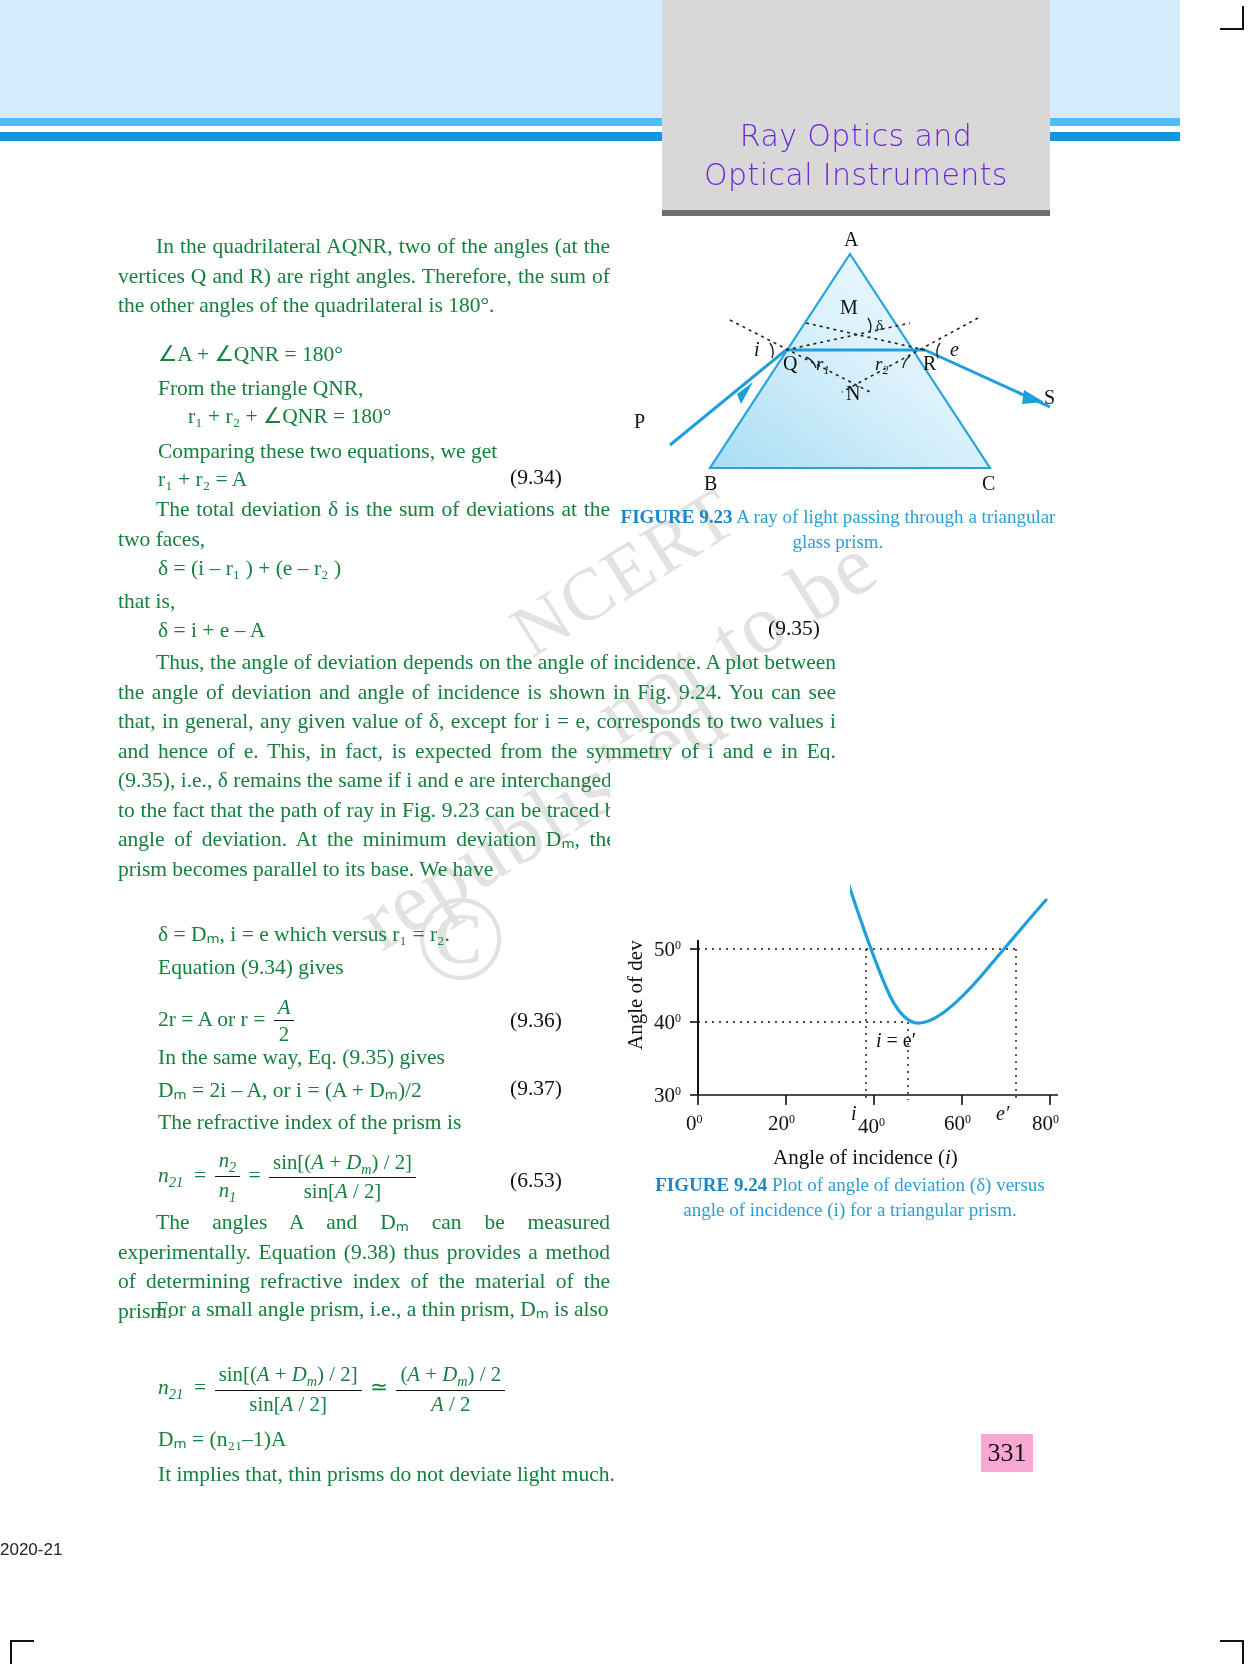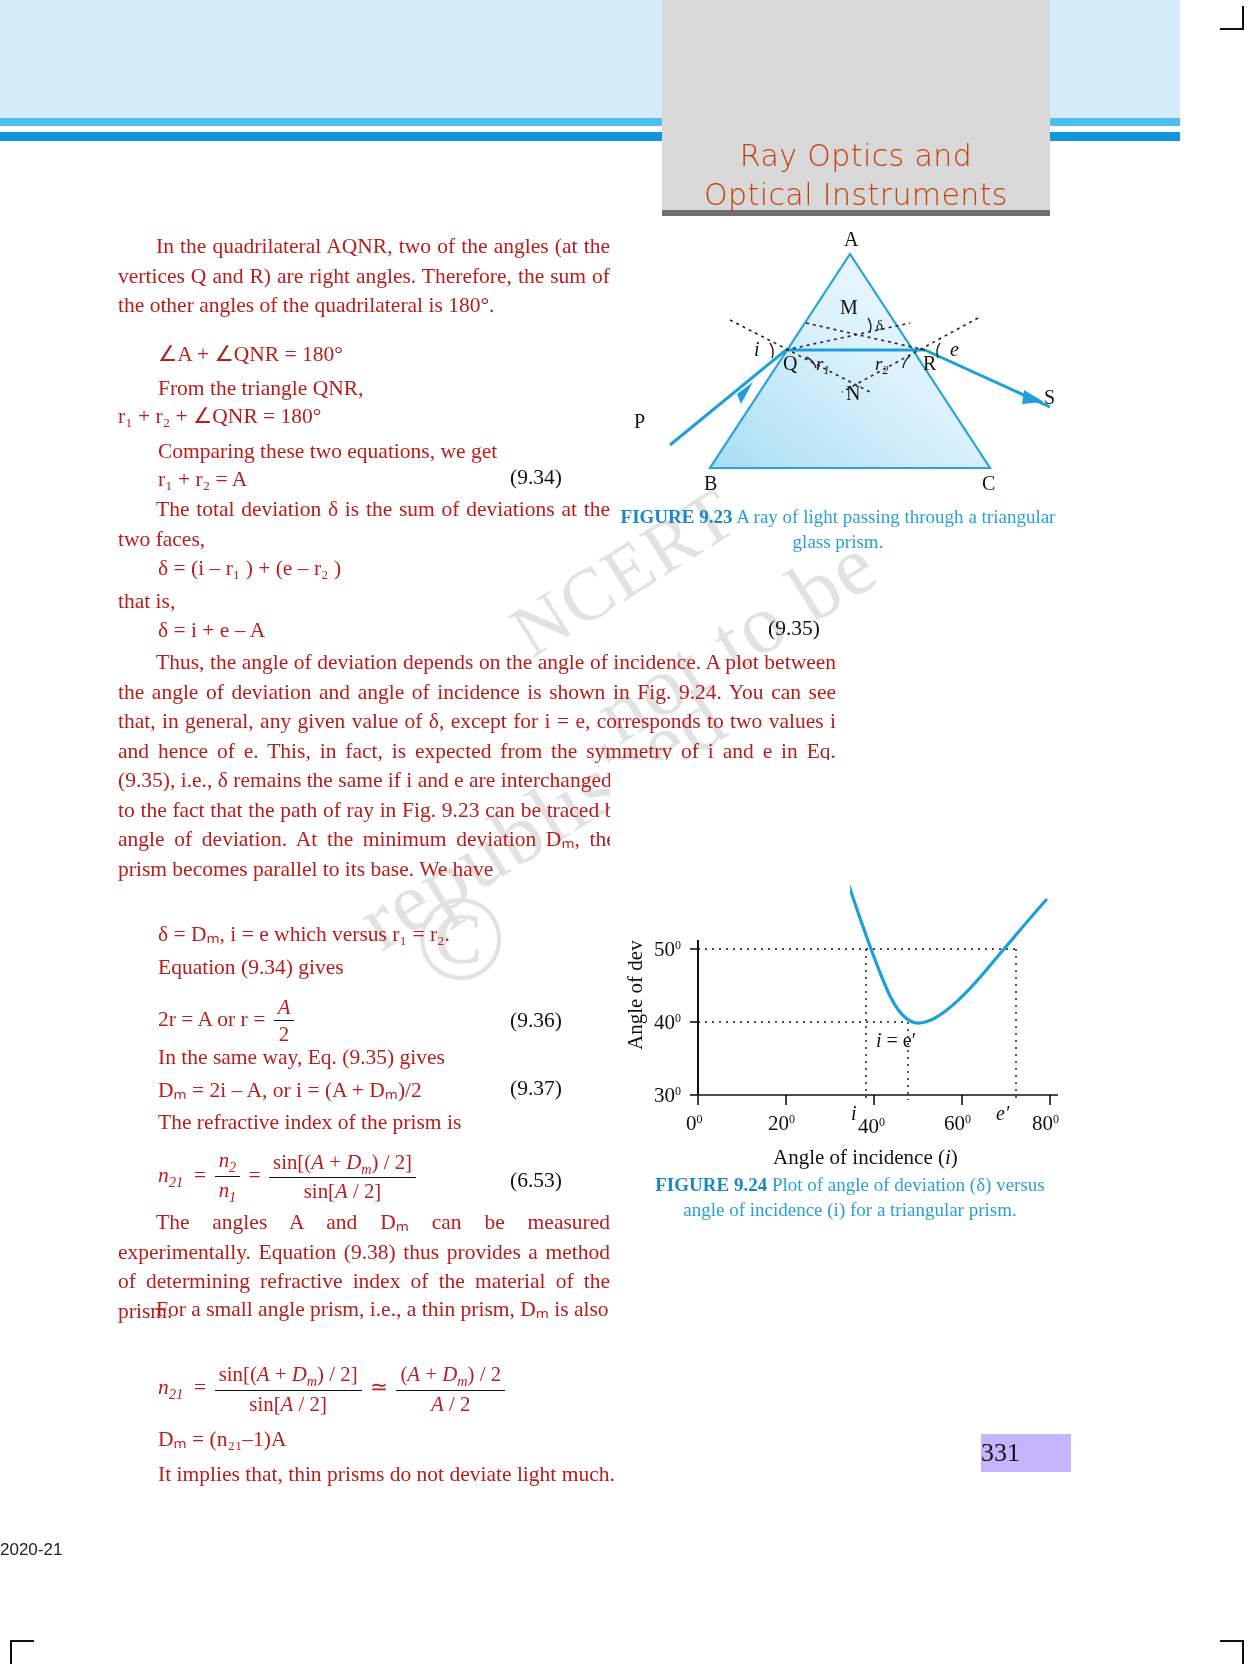--- a/index.html
+++ b/index.html
@@ -47,27 +47,27 @@
     position: absolute;
     left: 662px; top: 0;
     width: 388px; height: 216px;
     background: #d8d8d8;
     border-bottom: 6px solid #6e6e6e;
     box-sizing: border-box;
   }
   .title-plate .title-inner {
     position: absolute;
     left: 0; right: 0;
-    top: 136px;
+    top: 116px;
     text-align: center;
     font-family: "DejaVu Sans", sans-serif;
     font-size: 30px;
     font-weight: 300;
     line-height: 1.30;
-    color: #c2410c;
+    color: #6d28d9;
     letter-spacing: 0.4px;
   }
 
   
   .crop {
     position: absolute;
     width: 22px; height: 22px;
     border: 0;
   }
   .crop.tr { right: 12px; top: 6px; border-right: 2px solid #111; border-bottom: 2px solid #111; }
@@ -93,27 +93,27 @@
   .wm-3 { left: 5px;   top: 300px; font-size: 84px; transform: rotate(-32deg); letter-spacing: 2px; }
   .wm-c  { left: 85px; top: 400px; font-size: 120px; }
 
   
   .content { position: relative; z-index: 2; }
 
   .tb {
     position: absolute;
     font-size: 21.5px;
     line-height: 29.5px;
-    color: #b91c1c;
+    color: #15803d;
   }
   .col-left  { left: 118px; width: 492px; }
   .just { text-align: justify; text-align-last: left; }
   .ind { text-indent: 38px; }
   .eq  { margin-left: 40px; }
-  .eq2 { }
+  .eq2 { margin-left: 70px; }
   i, .it { font-style: italic; }
   sub { font-size: 0.68em; vertical-align: -0.32em; }
   .eqno { position: absolute; font-size: 21.5px; color: #111; }
 
   
   .frac {
     display: inline-block;
     vertical-align: middle;
     text-align: center;
     font-size: 0.97em;
@@ -133,25 +133,25 @@
   .figcap .lbl {
     font-weight: bold;
     color: #1a87c8;
     font-family: "Liberation Serif", serif;
   }
 
   
   .pagenum {
     position: absolute;
     left: 981px; top: 1434px;
-    width: 90px; height: 38px;
-    background: #c4b5fd;
+    width: 52px; height: 38px;
+    background: #f9a8d4;
     color: #111;
     font-size: 26px;
-    text-align: left;
+    text-align: center;
     line-height: 38px;
   }
   .footer-year {
     position: absolute;
     left: 0; right: 0;
     top: 1540px;
     font-family: "Liberation Sans", sans-serif;
     font-size: 17px;
     color: #222;
   }

